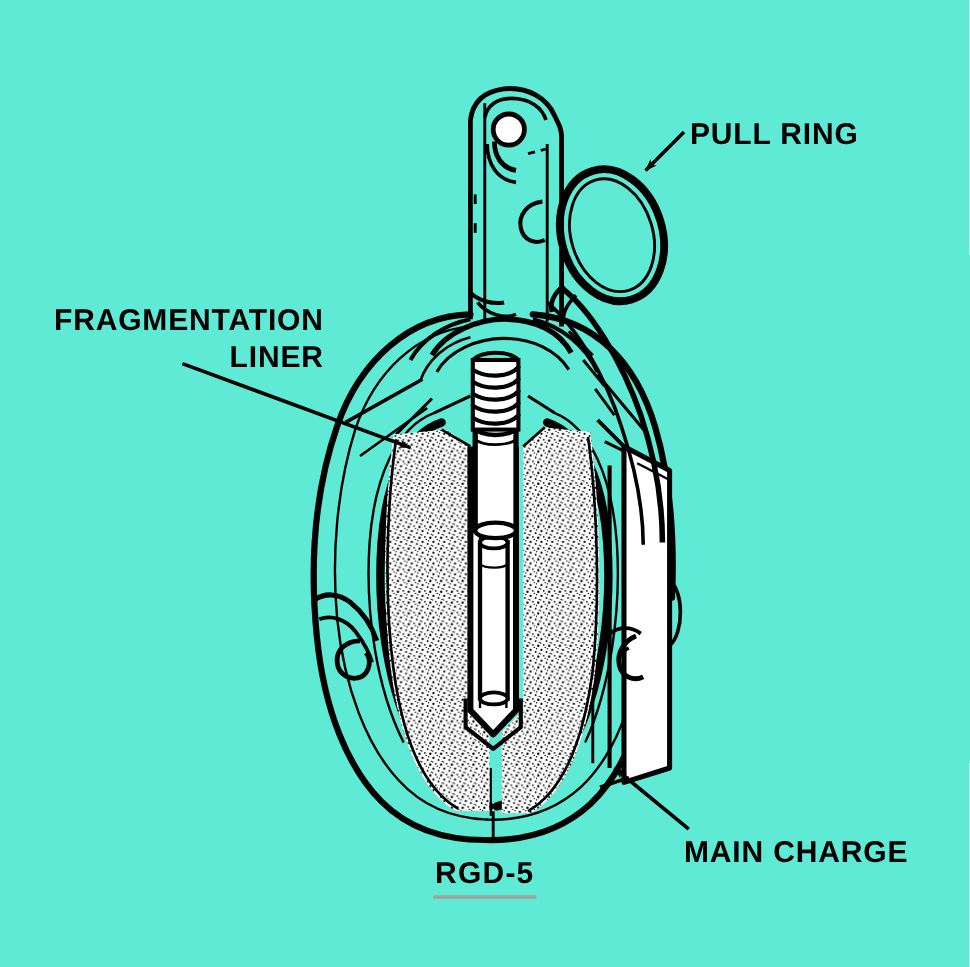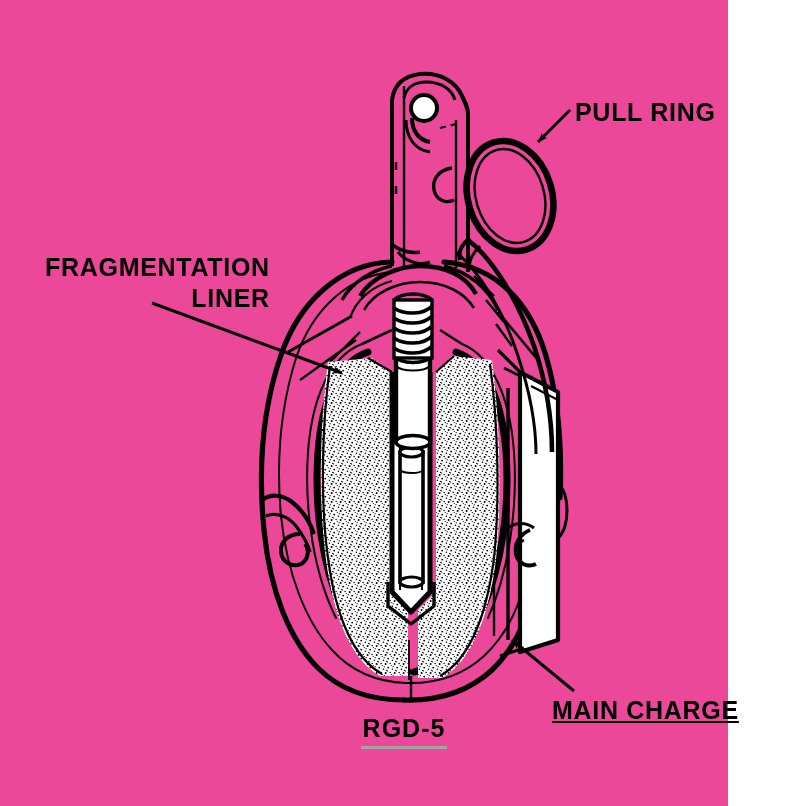--- a/index.html
+++ b/index.html
@@ -10,23 +10,23 @@
   }
   body {
     width: 808px;
     height: 806px;
     overflow: hidden;
     font-family: "Liberation Sans", sans-serif;
     color: #000000;
   }
   #figure-root {
     position: relative;
-    width: 728px;
+    width: 808px;
     height: 806px;
-    background: #ec4899;
+    background: #5eead4;
   }
   #diagram-svg {
     position: absolute;
     top: 0;
     left: 0;
     width: 808px;
     height: 806px;
   }
   .callout-label {
     position: absolute;
@@ -45,23 +45,22 @@
   #label-fragmentation-liner {
     left: 45px;
     top: 252px;
     text-align: right;
   }
   #label-fragmentation-liner .line-2 {
     display: block;
     padding-left: 22px;
   }
   #label-main-charge {
-    left: 552px;
+    left: 570px;
     top: 695px;
-    text-decoration: underline;
   }
   #caption-block {
     position: absolute;
     left: 0;
     top: 714px;
     width: 808px;
     text-align: center;
   }
   #caption-text {
     font-family: "Liberation Sans", sans-serif;

